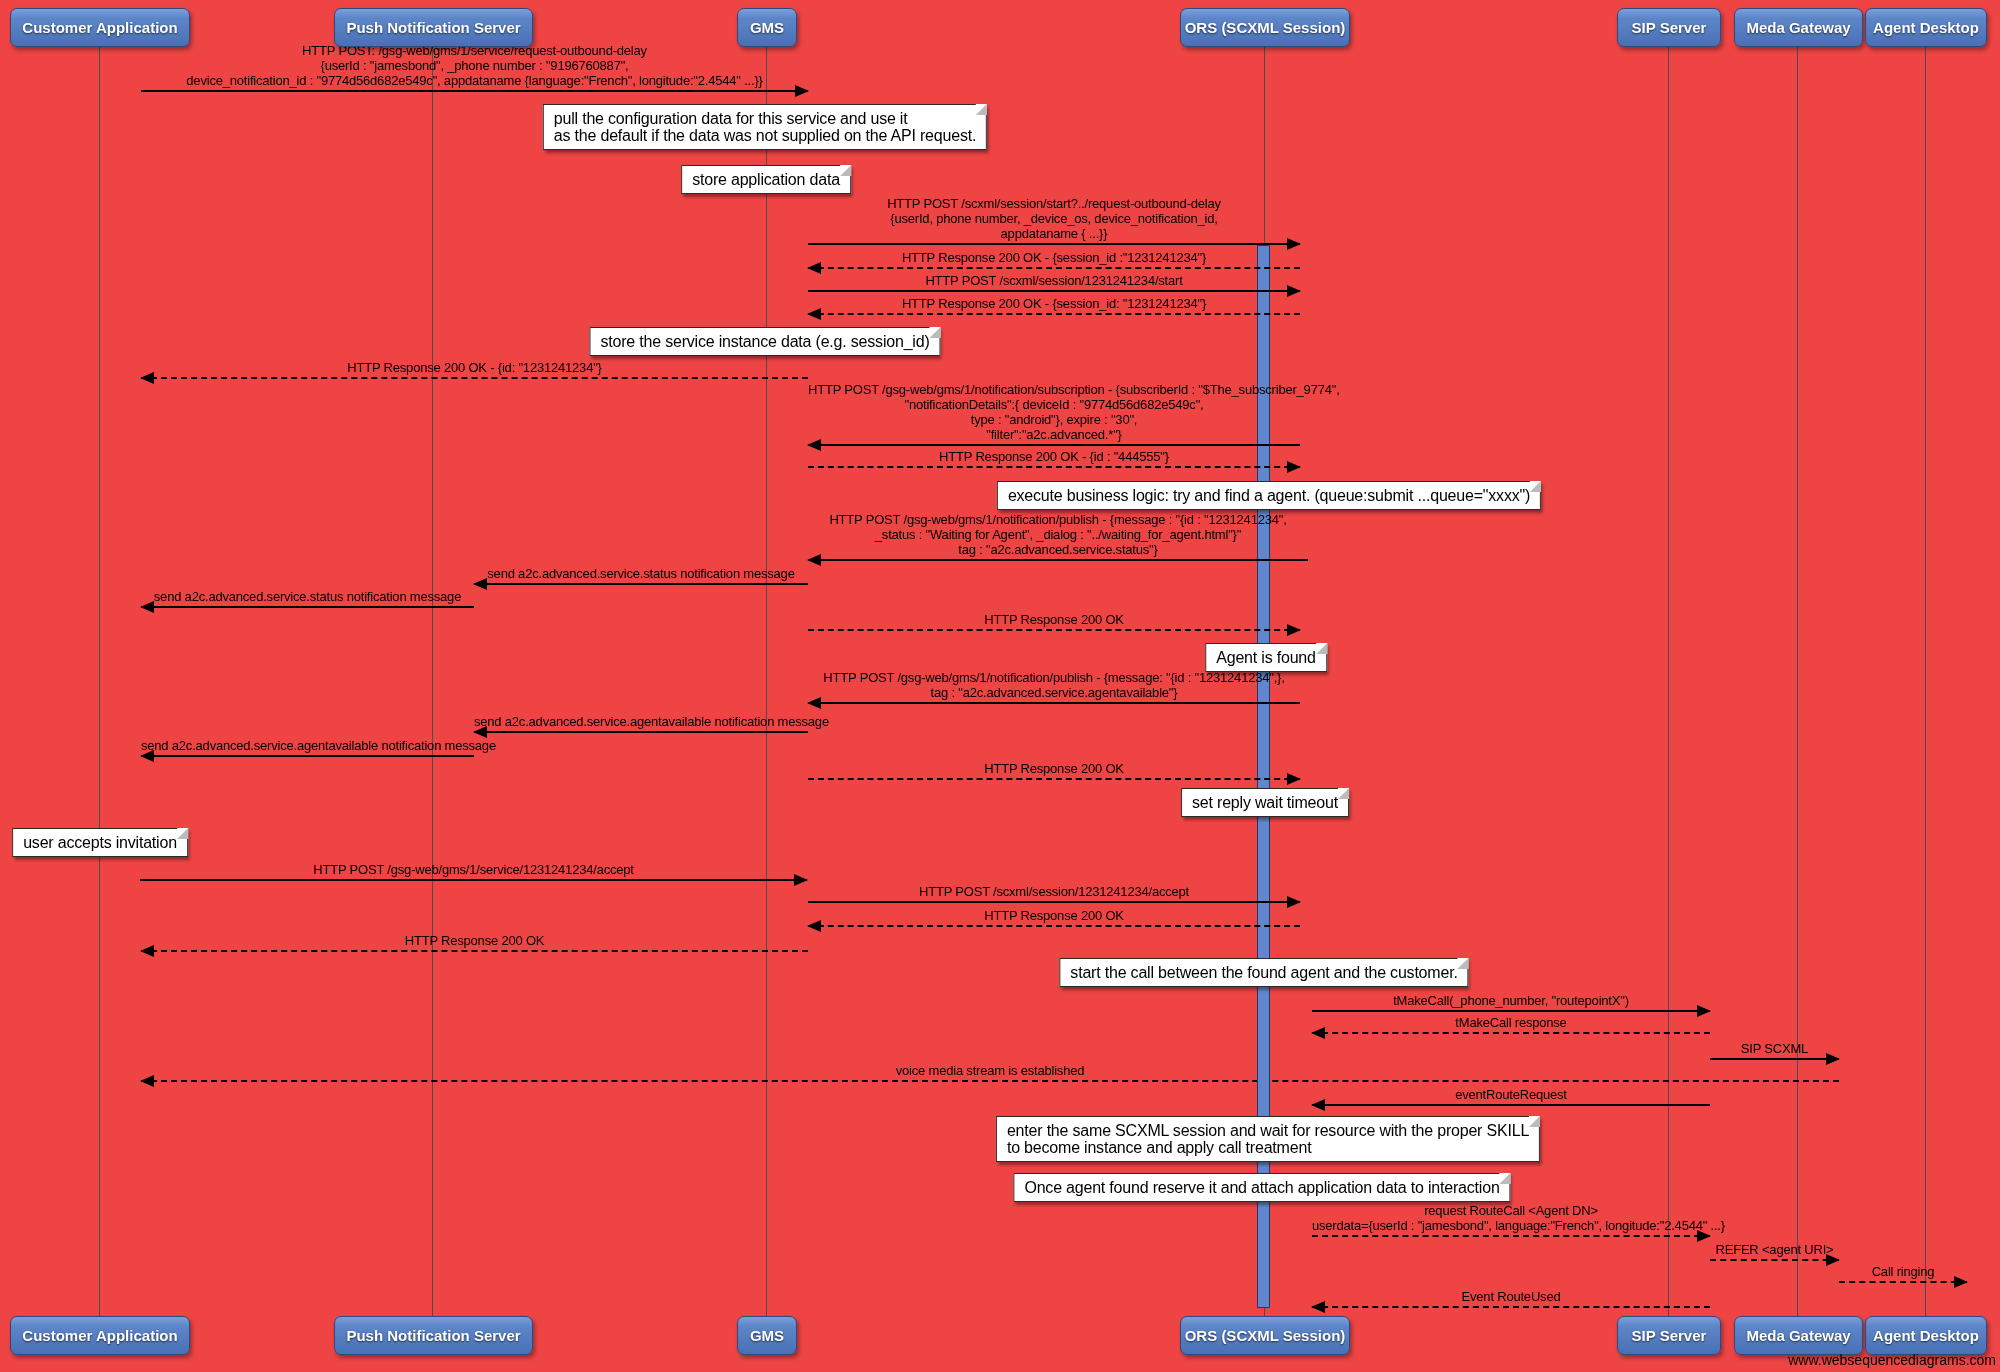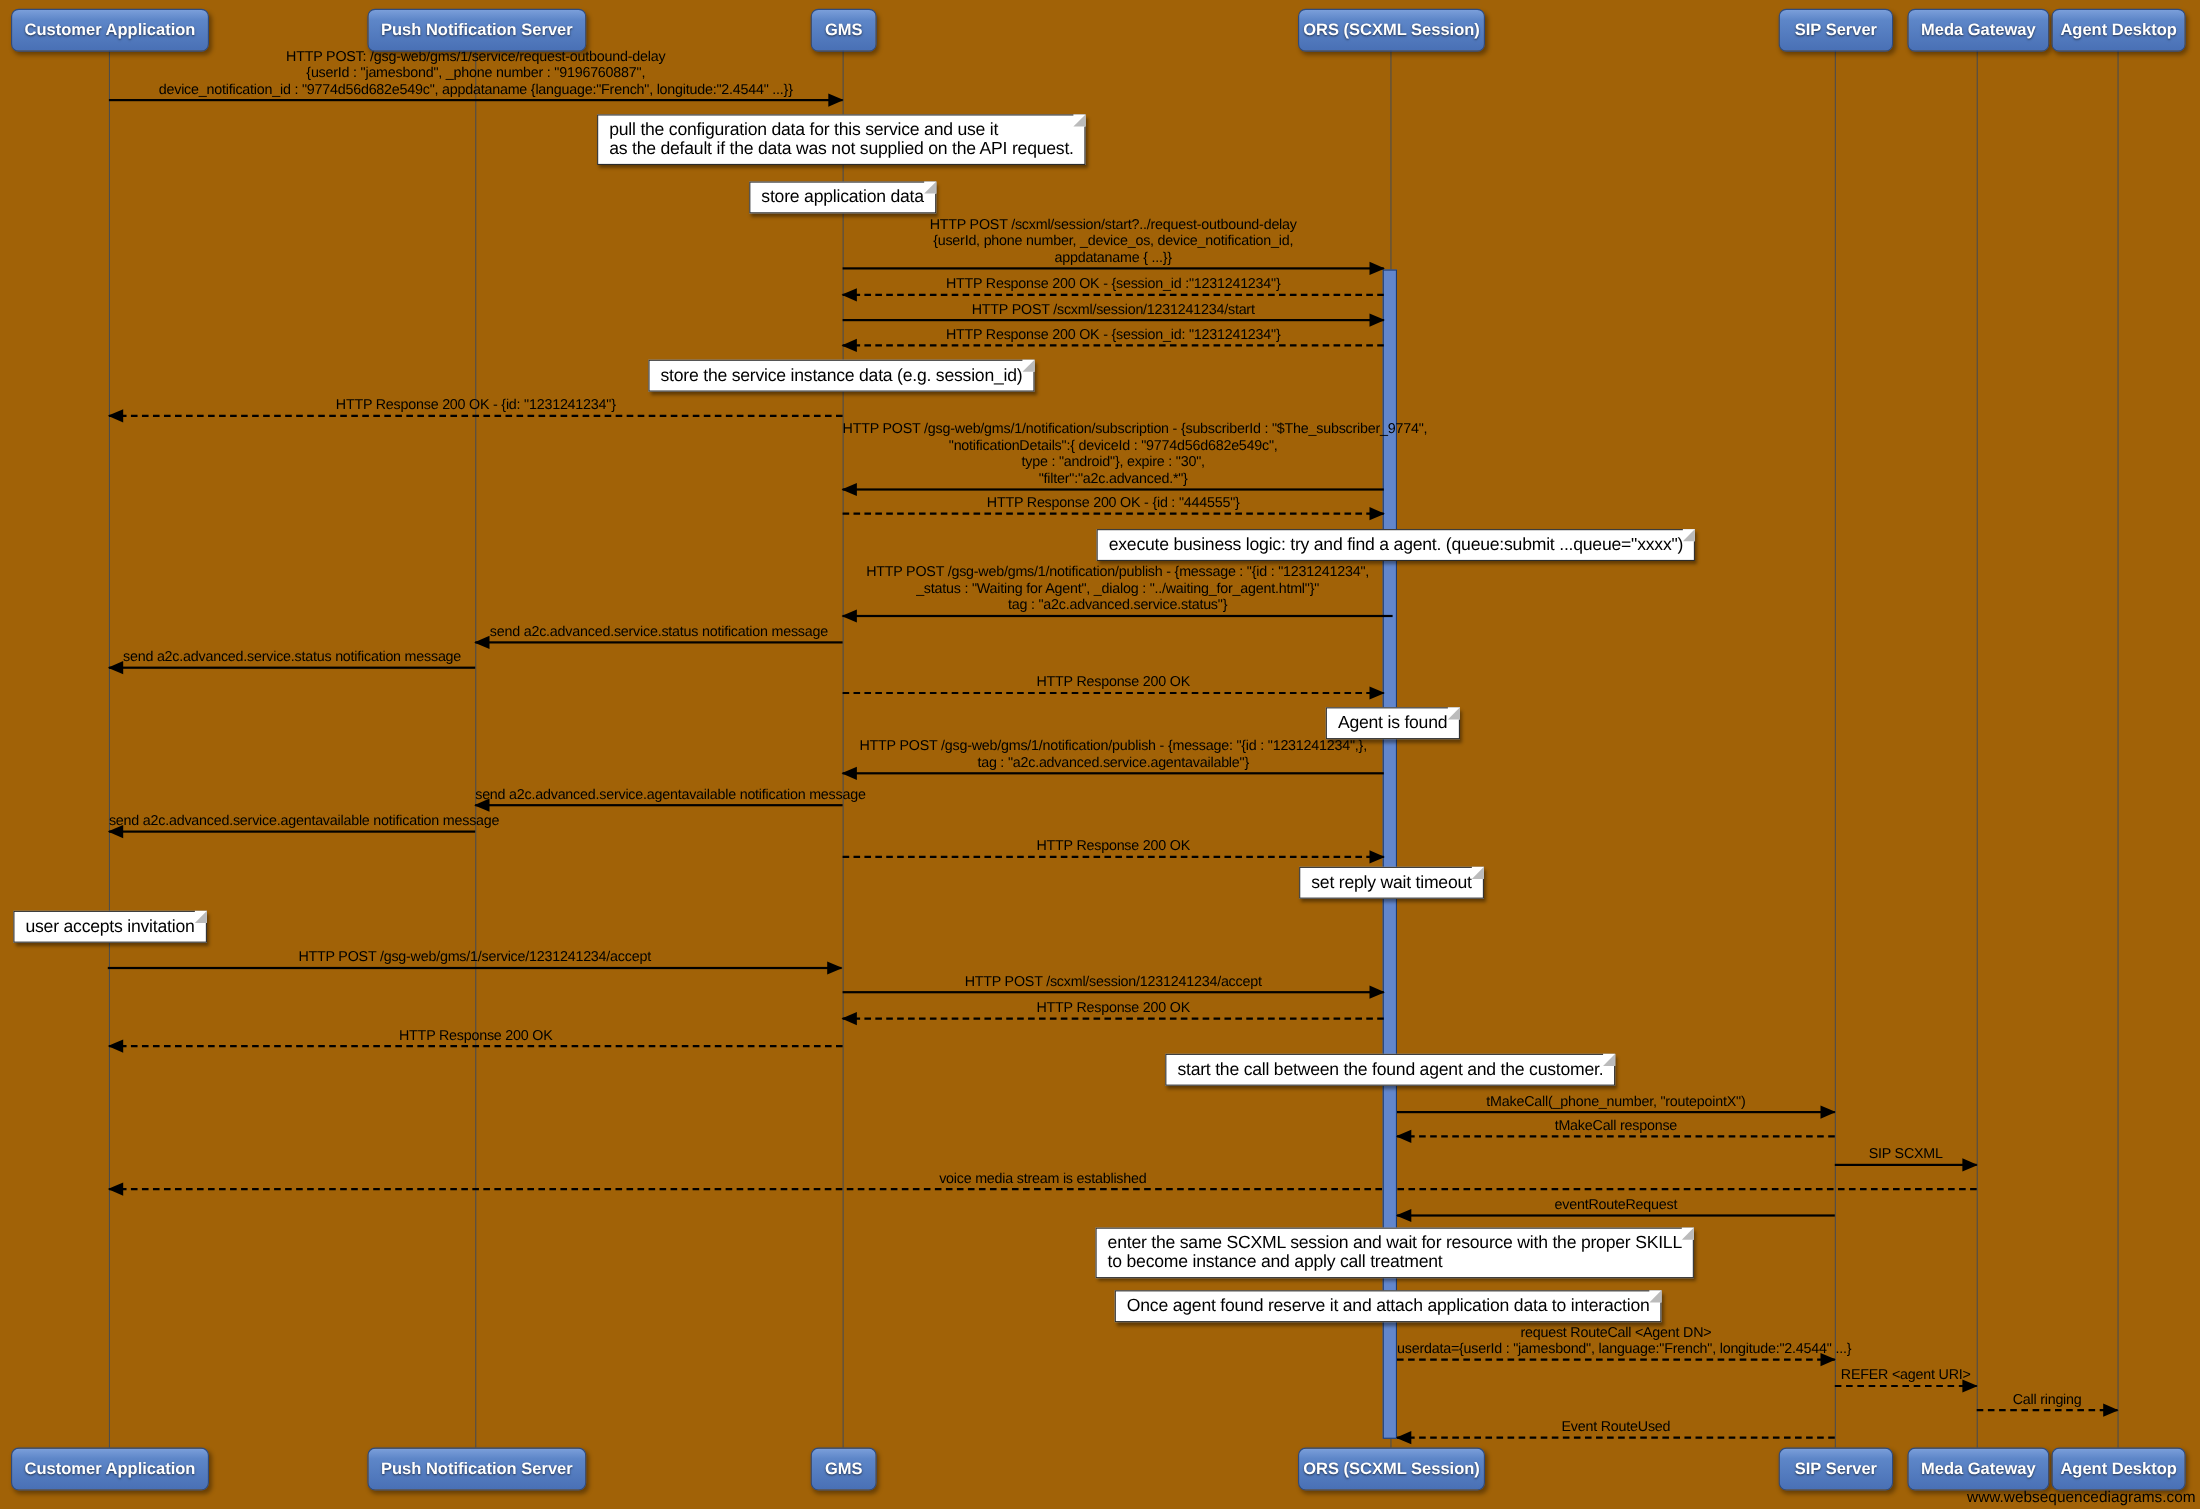--- a/index.html
+++ b/index.html
@@ -1,30 +1,30 @@
 <!DOCTYPE html>
 <html><head>
 <meta charset="utf-8">
 <style>
   html,body{margin:0;padding:0;background:#fff;}
-  #canvas{position:relative;width:2000px;height:1372px;background:#a16207;overflow:hidden;
+  #canvas{position:relative;width:2000px;height:1372px;background:#ef4444;overflow:hidden;
           font-family:"Liberation Sans", sans-serif;color:#000;}
   
   .lifeline{position:absolute;width:1px;top:45px;height:1271px;background:#4d4d4d;}
   
   .actor{position:absolute;height:37px;line-height:37px;text-align:center;
          background:linear-gradient(180deg,#7b9fda 0%,#5d86c8 25%,#4970b5 100%);
          border:1px solid #2c4a80;border-radius:7px;color:#fff;font-weight:bold;
          font-size:15px;white-space:nowrap;box-shadow:2px 3px 4px rgba(0,0,0,0.35);
          text-shadow:0 1px 2px rgba(0,0,0,0.65);z-index:5;}
   
   .activation{position:absolute;left:1257px;width:13px;top:245px;height:1063px;
               background:#6286cc;border:1px solid #1d3a6e;box-sizing:border-box;z-index:2;}
   
-  .msg{position:absolute;z-index:3;}
+  .msg{position:absolute;z-index:3;margin-left:42px;}
   .msg.behind{z-index:1;}
   .msg-label{text-align:center;white-space:pre;font-size:13px;line-height:15px;
              letter-spacing:-0.2px;padding-bottom:2px;}
   .msg-line{position:relative;height:0;border-top:2px solid #000;}
   .msg-line.dashed{border-top-style:dashed;}
   .arr{position:absolute;top:-7px;width:0;height:0;
        border-top:6px solid transparent;border-bottom:6px solid transparent;}
   .arr.right{right:-1px;border-left:14px solid #000;}
   .arr.left{left:-1px;border-right:14px solid #000;}
   

